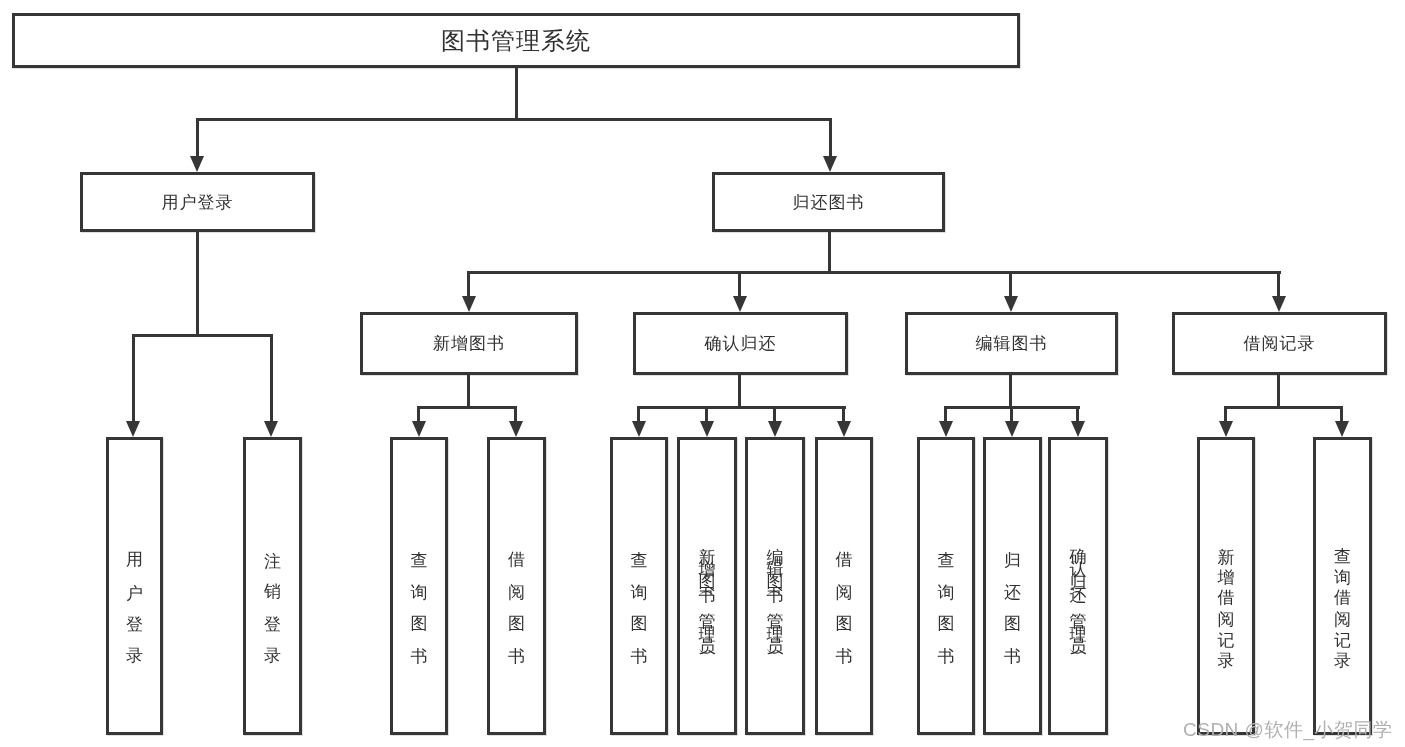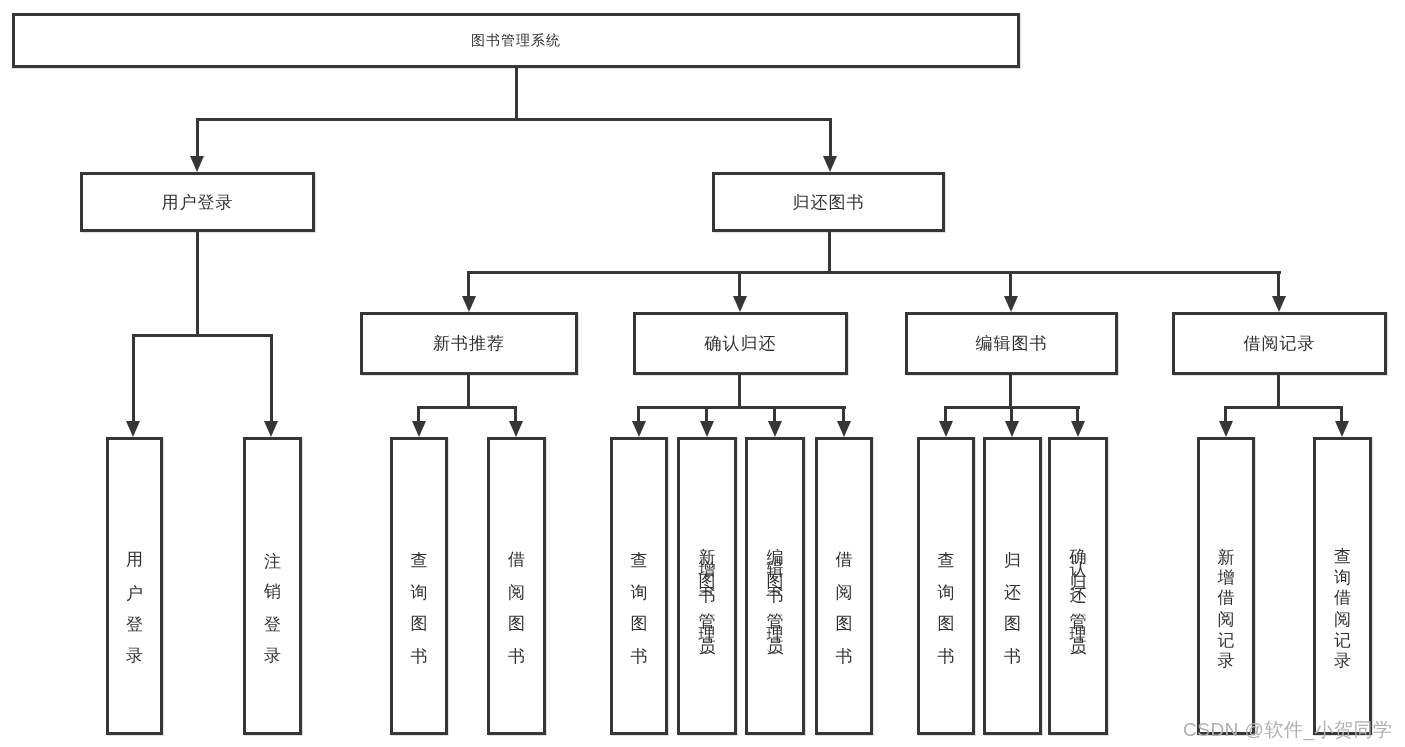--- a/index.html
+++ b/index.html
@@ -2,21 +2,21 @@
 <html><head>
 <meta charset="utf-8">
 <style>
   html,body{margin:0;padding:0;background:#ffffff;}
   .stage{position:relative;width:1405px;height:747px;background:#ffffff;overflow:hidden;
          font-family:"Liberation Sans","DejaVu Sans",sans-serif;color:#303030;}
   .box{position:absolute;background:#ffffff;border:3px solid #363636;box-sizing:border-box;
        display:flex;align-items:center;justify-content:center;
        box-shadow:1px 1px 0 rgba(0,0,0,0.12);}
   .hbox{font-size:17px;letter-spacing:1px;}
-  .rootbox{font-size:14px;letter-spacing:1px;}
+  .rootbox{font-size:24px;letter-spacing:1px;}
   .vbox span{writing-mode:vertical-rl;text-orientation:mixed;font-size:17px;line-height:1;}
   .vs{letter-spacing:32px;margin-bottom:-32px;}
   .vm{letter-spacing:21px;margin-bottom:-21px;}
   .vl{letter-spacing:13px;margin-bottom:-13px;}
   .hline{position:absolute;height:3px;background:#363636;}
   .vline{position:absolute;width:3px;background:#363636;}
   .arrow{position:absolute;width:0;height:0;
          border-left:7px solid transparent;border-right:7px solid transparent;
          border-top:16px solid #363636;}
   .watermark{position:absolute;font-size:19px;color:#b0b0b0;letter-spacing:0.5px;white-space:nowrap;}
@@ -49,21 +49,21 @@
   <div class="hline" style="left:467px;top:271px;width:814px;"></div>
   <div class="vline" style="left:467px;top:271px;height:25px;"></div>
   <div class="arrow" style="left:462px;top:296px;"></div>
   <div class="vline" style="left:738px;top:271px;height:25px;"></div>
   <div class="arrow" style="left:733px;top:296px;"></div>
   <div class="vline" style="left:1009px;top:271px;height:25px;"></div>
   <div class="arrow" style="left:1004px;top:296px;"></div>
   <div class="vline" style="left:1277px;top:271px;height:25px;"></div>
   <div class="arrow" style="left:1272px;top:296px;"></div>
 
-  <div class="box hbox" style="left:360px;top:312px;width:218px;height:63px;">新书推荐</div>
+  <div class="box hbox" style="left:360px;top:312px;width:218px;height:63px;">新增图书</div>
   <div class="box hbox" style="left:633px;top:312px;width:215px;height:63px;">确认归还</div>
   <div class="box hbox" style="left:905px;top:312px;width:213px;height:63px;">编辑图书</div>
   <div class="box hbox" style="left:1172px;top:312px;width:215px;height:63px;">借阅记录</div>
 
   <div class="vline" style="left:467px;top:375px;height:33px;"></div>
   <div class="hline" style="left:417px;top:406px;width:100px;"></div>
   <div class="vline" style="left:417px;top:406px;height:15px;"></div>
   <div class="arrow" style="left:412px;top:421px;"></div>
   <div class="vline" style="left:514px;top:406px;height:15px;"></div>
   <div class="arrow" style="left:509px;top:421px;"></div>

